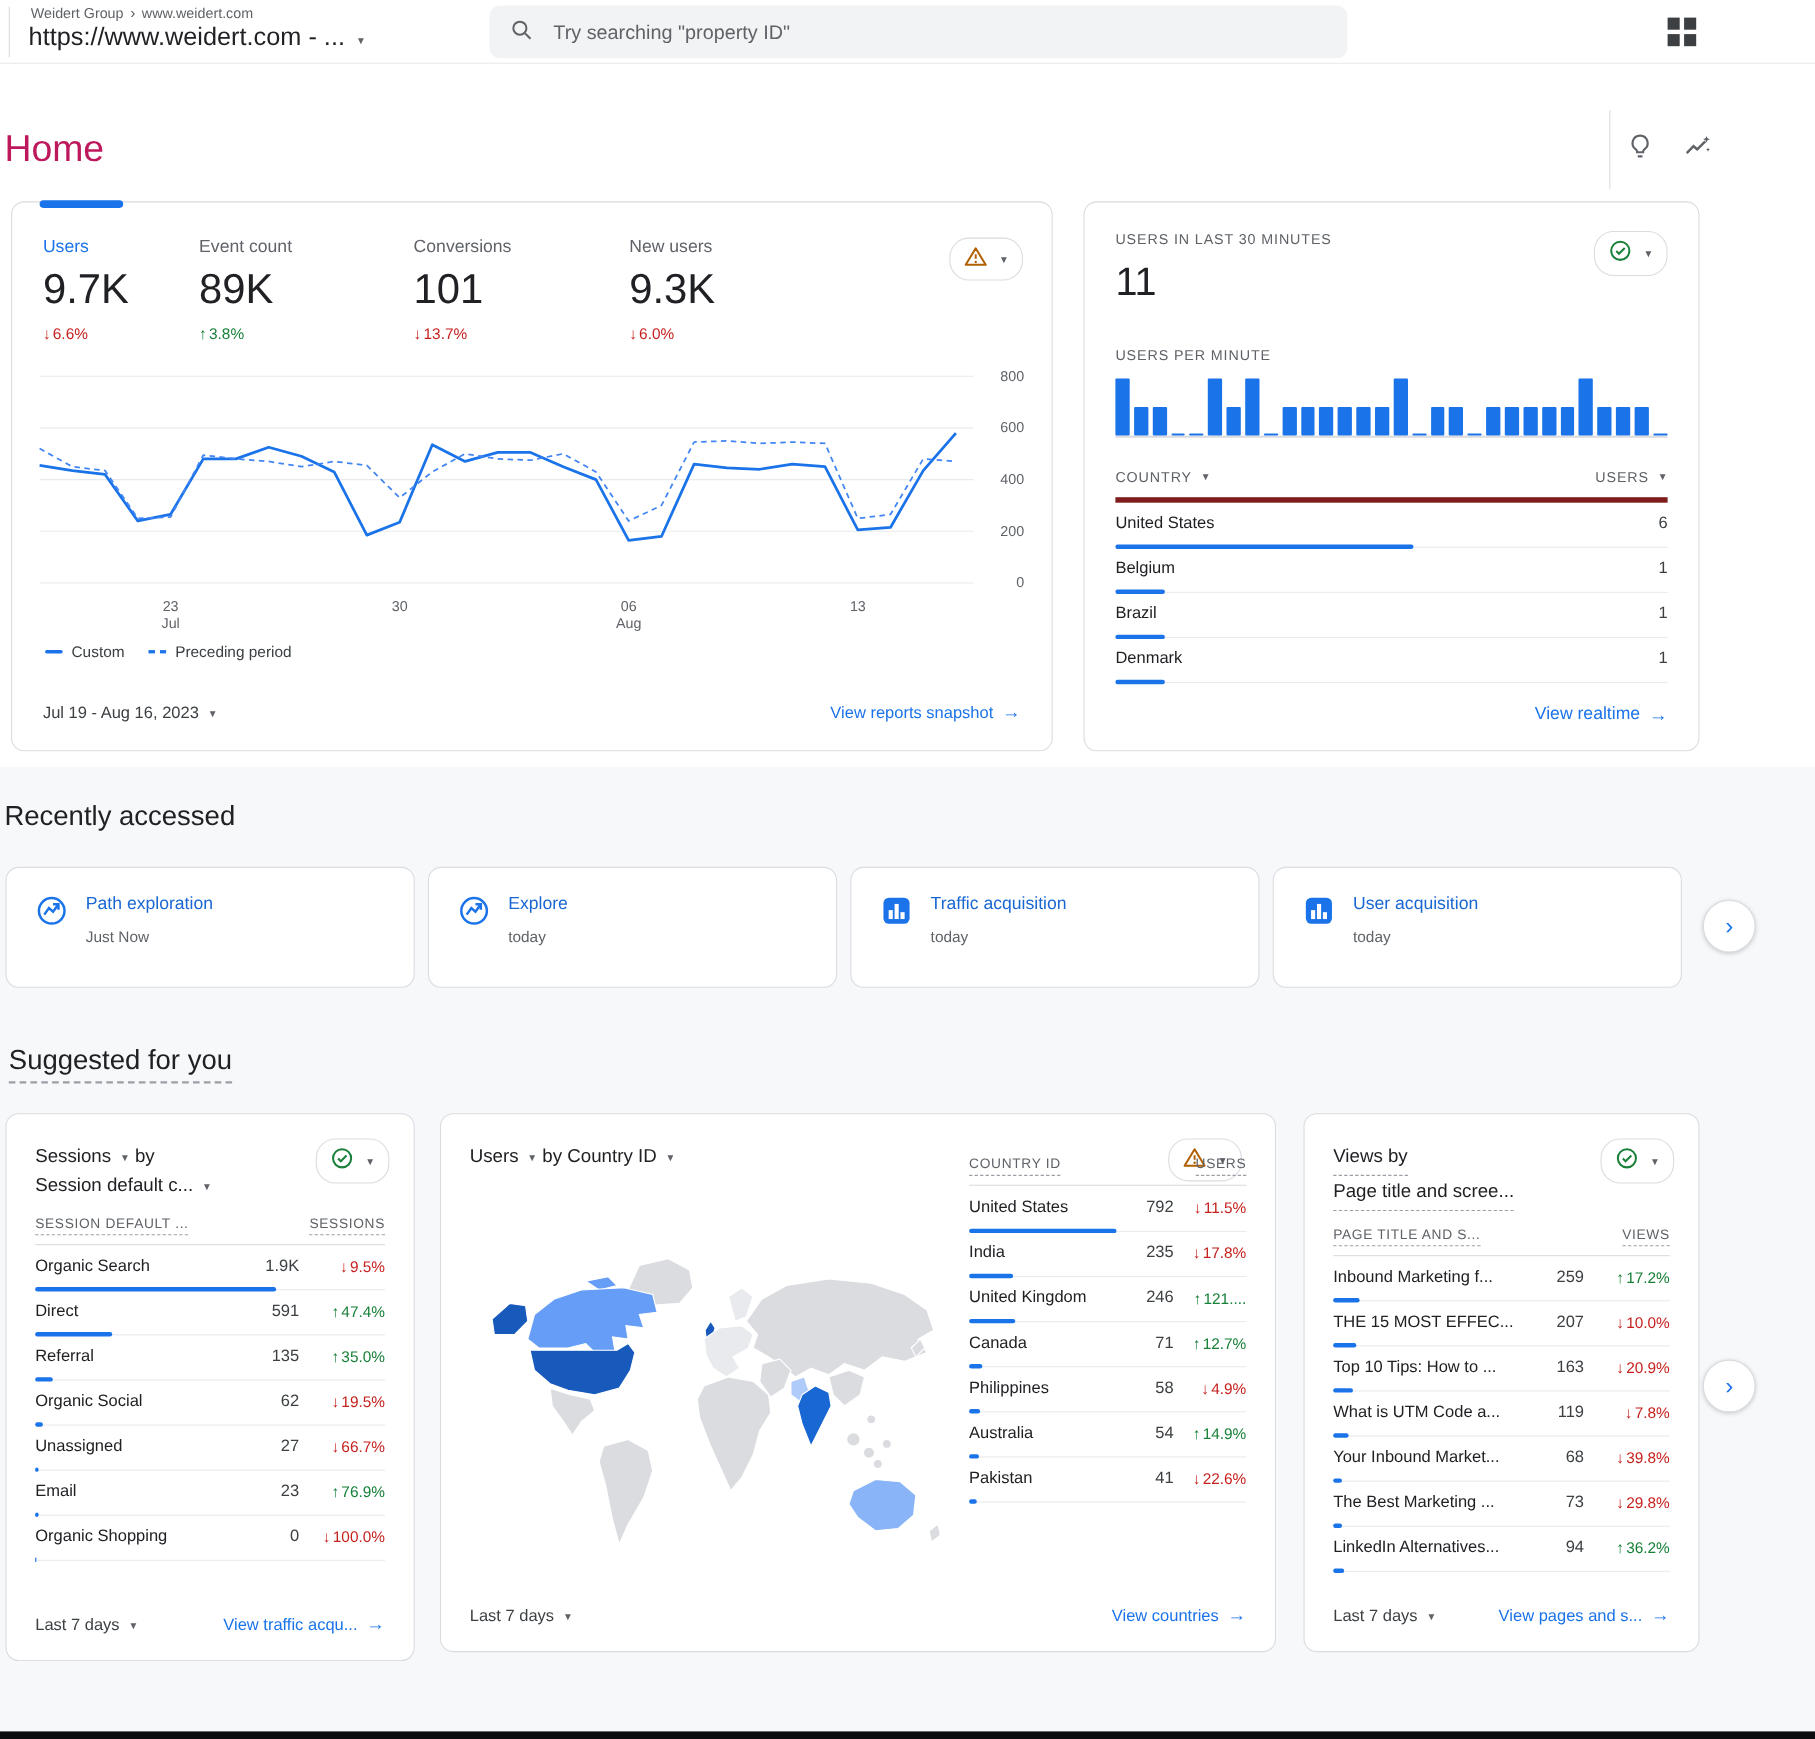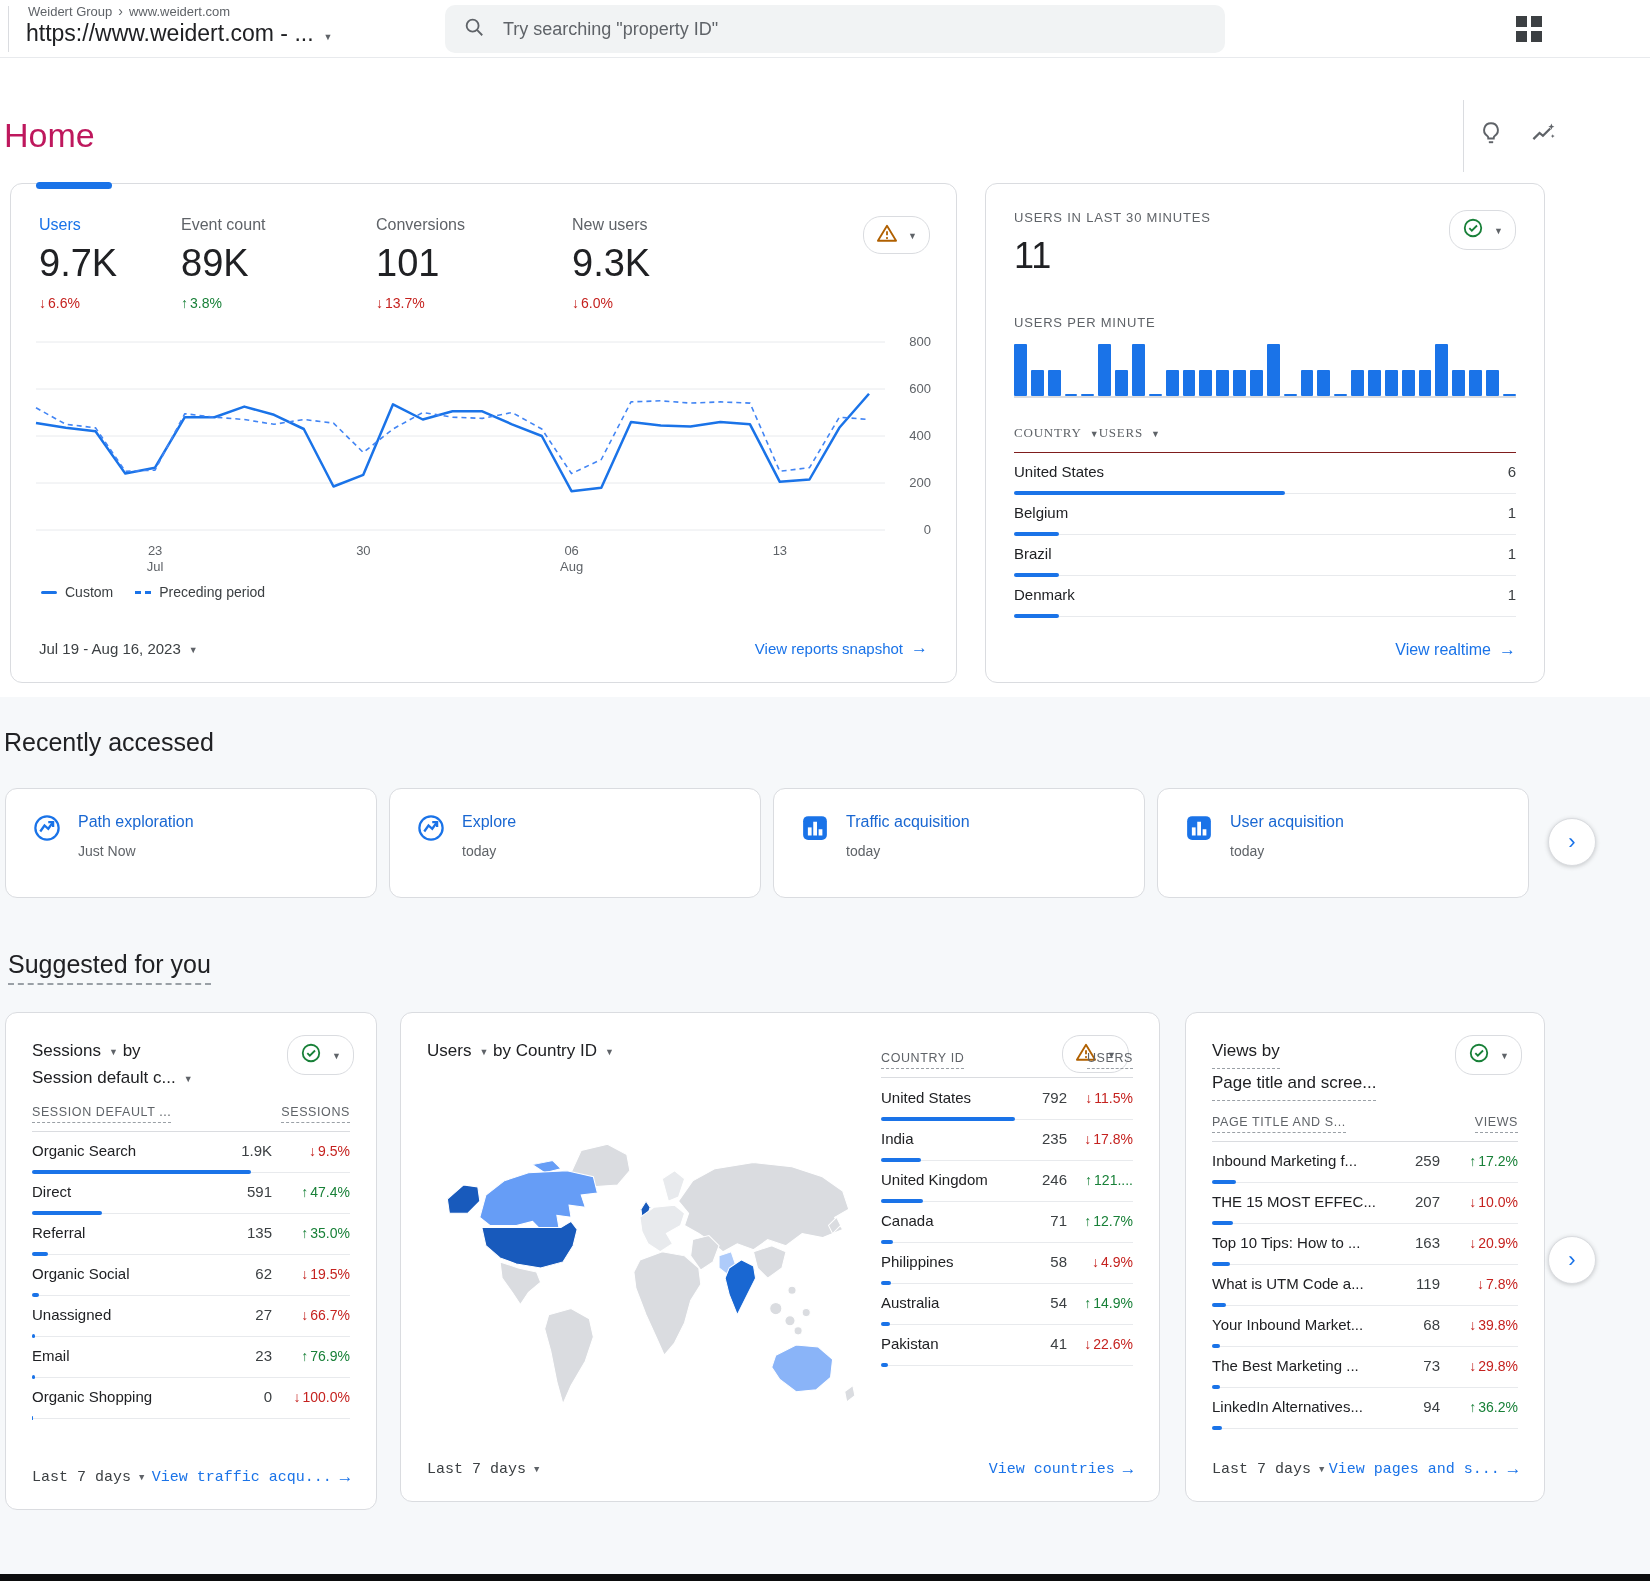--- a/index.html
+++ b/index.html
@@ -65,21 +65,21 @@
   .arrow-right::before { content:"→"; font-size:17px; }
 
   
   .hero-right { left:985px; top:183px; width:560px; height:500px; }
   .rt-pad { padding:26px 28px; position:relative; height:100%; }
   .caps { font-size:13px; letter-spacing:.8px; color:#5f6368; font-weight:500; }
   .rt-value { font-size:36px; color:#202124; margin-top:10px; }
   .hero-right .pill { position:absolute; right:28px; top:26px; }
   .sparkbars { margin-top:10px; height:58px; display:flex; align-items:flex-end; gap:4px; border-bottom:2px solid #dadce0; }
   .sbar { flex:1 1 auto; background:#1a73e8; border-radius:1px; }
-  .rt-table-head { margin-top:26px; display:flex; border-bottom:1px solid #7f1d1d; padding-bottom:10px;font-family:Liberation Serif, serif; }
+  .rt-table-head { margin-top:26px; display:flex; justify-content:space-between; border-bottom:5px solid #7f1d1d; padding-bottom:10px; }
   .rt-table-head > span { display:flex; gap:8px; align-items:center; cursor:pointer; }
 
   
   .t-row { position:relative; }
   .t-main { display:flex; align-items:center; height:37px; font-size:15px; color:#202124; }
   .t-label { flex:1 1 auto; white-space:nowrap; overflow:hidden; }
   .t-value { width:58px; text-align:right; color:#3c4043; }
   .t-delta { width:78px; text-align:right; font-size:14px; font-weight:500; }
   .t-sep { position:relative; height:4px; border-bottom:1px solid #e8eaed; }
   .t-bar { position:absolute; left:0; bottom:-2px; height:4px; background:#1a73e8; border-radius:2px; }
@@ -97,21 +97,21 @@
   
   .sg-card1 { left:5px; top:1012px; width:372px; height:498px; }
   .sg-card2 { left:400px; top:1012px; width:760px; height:490px; }
   .sg-card3 { left:1185px; top:1012px; width:360px; height:490px; }
   .sg-pad { position:relative; height:100%; padding:24px 26px; }
   .sg-title { font-size:17px; color:#202124; line-height:1.6; }
   .sg-title .seg { display:inline-flex; align-items:center; gap:8px; cursor:pointer; }
   .sg-pill { position:absolute; right:22px; top:22px; }
   .th-row { display:flex; justify-content:space-between; margin-top:14px; padding-bottom:8px; border-bottom:1px solid #dadce0; }
   .th { font-size:12.5px; letter-spacing:.6px; color:#5f6368; font-weight:500; border-bottom:1px dashed #9aa0a6; padding-bottom:3px; cursor:pointer; }
-  .sg-footer { position:absolute; left:26px; right:26px; bottom:22px; display:flex; justify-content:space-between; align-items:center; font-size:15px;font-family:Liberation Mono, monospace; }
+  .sg-footer { position:absolute; left:26px; right:26px; bottom:22px; display:flex; justify-content:space-between; align-items:center; font-size:15px; }
 
   
   .map-area { position:absolute; left:18px; top:104px; width:446px; height:300px; }
   .map-table { position:absolute; left:480px; top:66px; width:252px; }
   .map-head { position:absolute; left:480px; top:38px; width:252px; display:flex; justify-content:space-between; padding-bottom:8px; border-bottom:1px solid #dadce0; }
   .sg-card2 .t-value { width:50px; }
   .sg-card2 .t-delta { width:66px; }
 
   .next-btn { position:absolute; width:48px; height:48px; border-radius:50%; background:#fff; border:1px solid #dadce0; box-shadow:0 1px 4px rgba(60,64,67,.25); color:#1a73e8; font-size:22px; display:flex; align-items:center; justify-content:center; cursor:pointer; z-index:4; }
   .bottom-strip { position:absolute; left:0; top:1574px; width:1650px; height:7px; background:#0c0d0e; }

